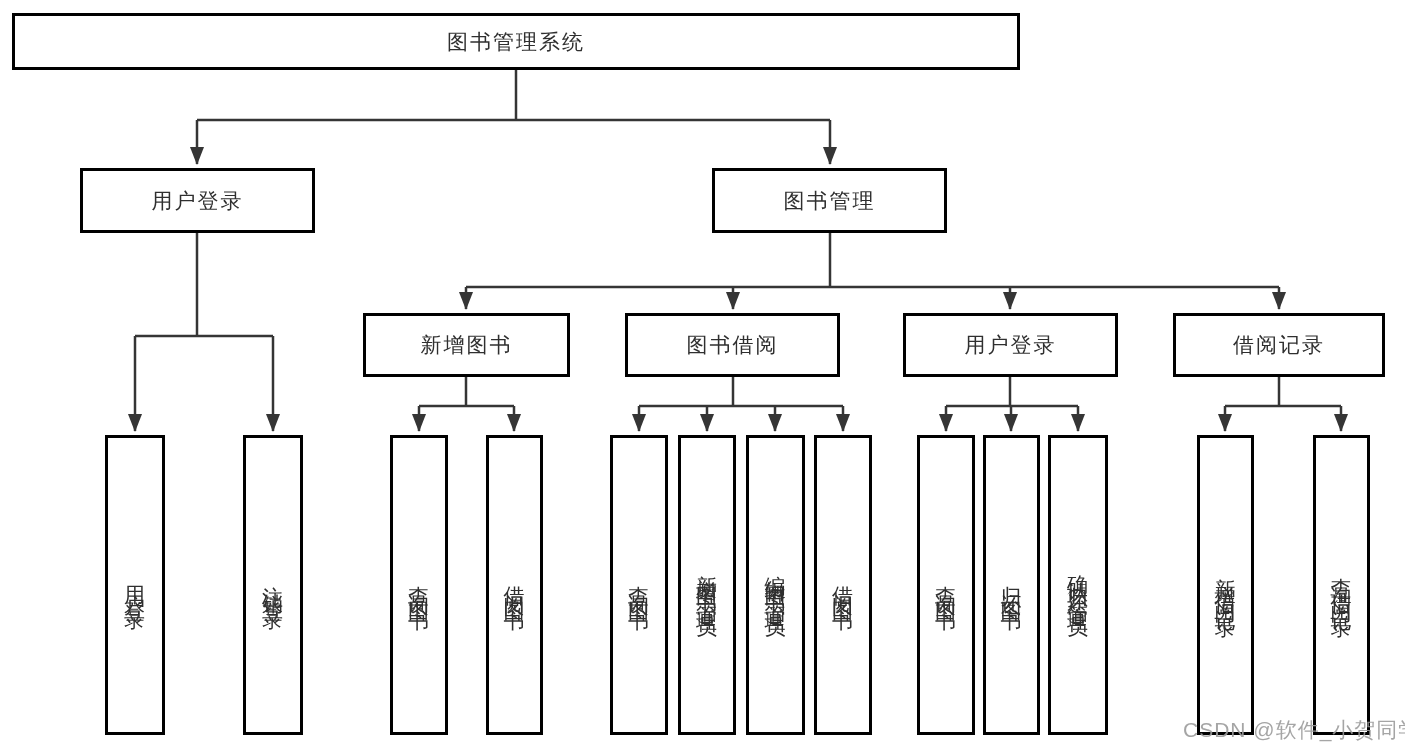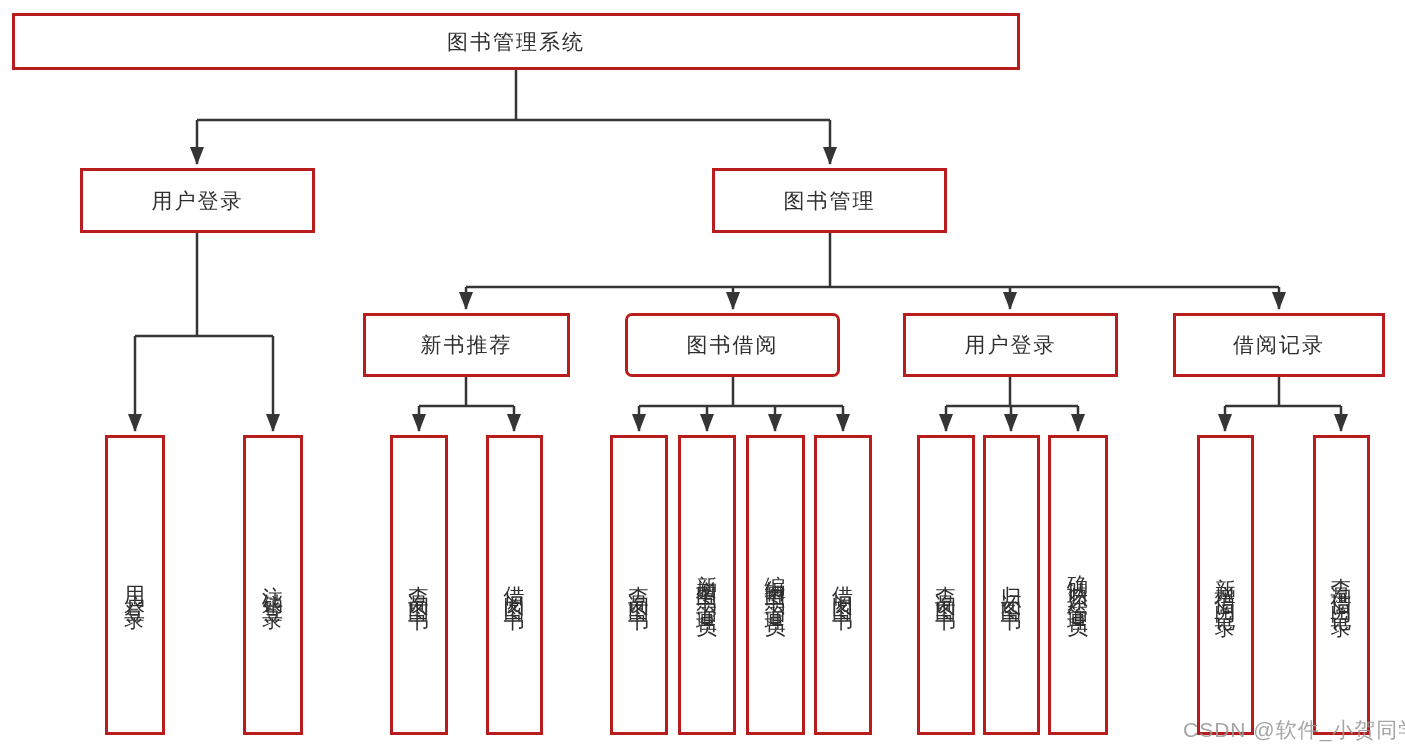--- a/index.html
+++ b/index.html
@@ -9,21 +9,21 @@
     position: relative; overflow: hidden;
     font-family: "Liberation Sans", "DejaVu Sans", sans-serif;
     color: #2f2f2f;
   }
   .stage { position: absolute; left: 0; top: 0; width: 1405px; height: 747px; }
   svg.connectors { position: absolute; left: 0; top: 0; width: 1405px; height: 747px; }
 
   .box {
     position: absolute;
     background: #ffffff;
-    border: 3px solid #b91c1c;
+    border: 3px solid #000000;
     display: flex;
     align-items: center;
     justify-content: center;
   }
   .h-box { font-size: 21px; letter-spacing: 2px; }
   .root-box { font-size: 21px; letter-spacing: 2px; }
   .v-box { top: 435px; height: 300px; }
   .v-box .vtext {
     writing-mode: vertical-rl;
     text-orientation: mixed;
@@ -116,23 +116,23 @@
   </div>
 
   <div class="box h-box" style="left:80px; top:168px; width:235px; height:65px;">
     <span>用户登录</span>
   </div>
   <div class="box h-box" style="left:712px; top:168px; width:235px; height:65px;">
     <span>图书管理</span>
   </div>
 
   <div class="box h-box" style="left:363px; top:313px; width:207px; height:64px;">
-    <span>新书推荐</span>
+    <span>新增图书</span>
   </div>
-  <div class="box h-box" style="left:625px; top:313px; width:215px; height:64px;border-radius:7px;">
+  <div class="box h-box" style="left:625px; top:313px; width:215px; height:64px;">
     <span>图书借阅</span>
   </div>
   <div class="box h-box" style="left:903px; top:313px; width:215px; height:64px;">
     <span>用户登录</span>
   </div>
   <div class="box h-box" style="left:1173px; top:313px; width:212px; height:64px;">
     <span>借阅记录</span>
   </div>
 
   <div class="box v-box" style="left:105px; width:60px;">

